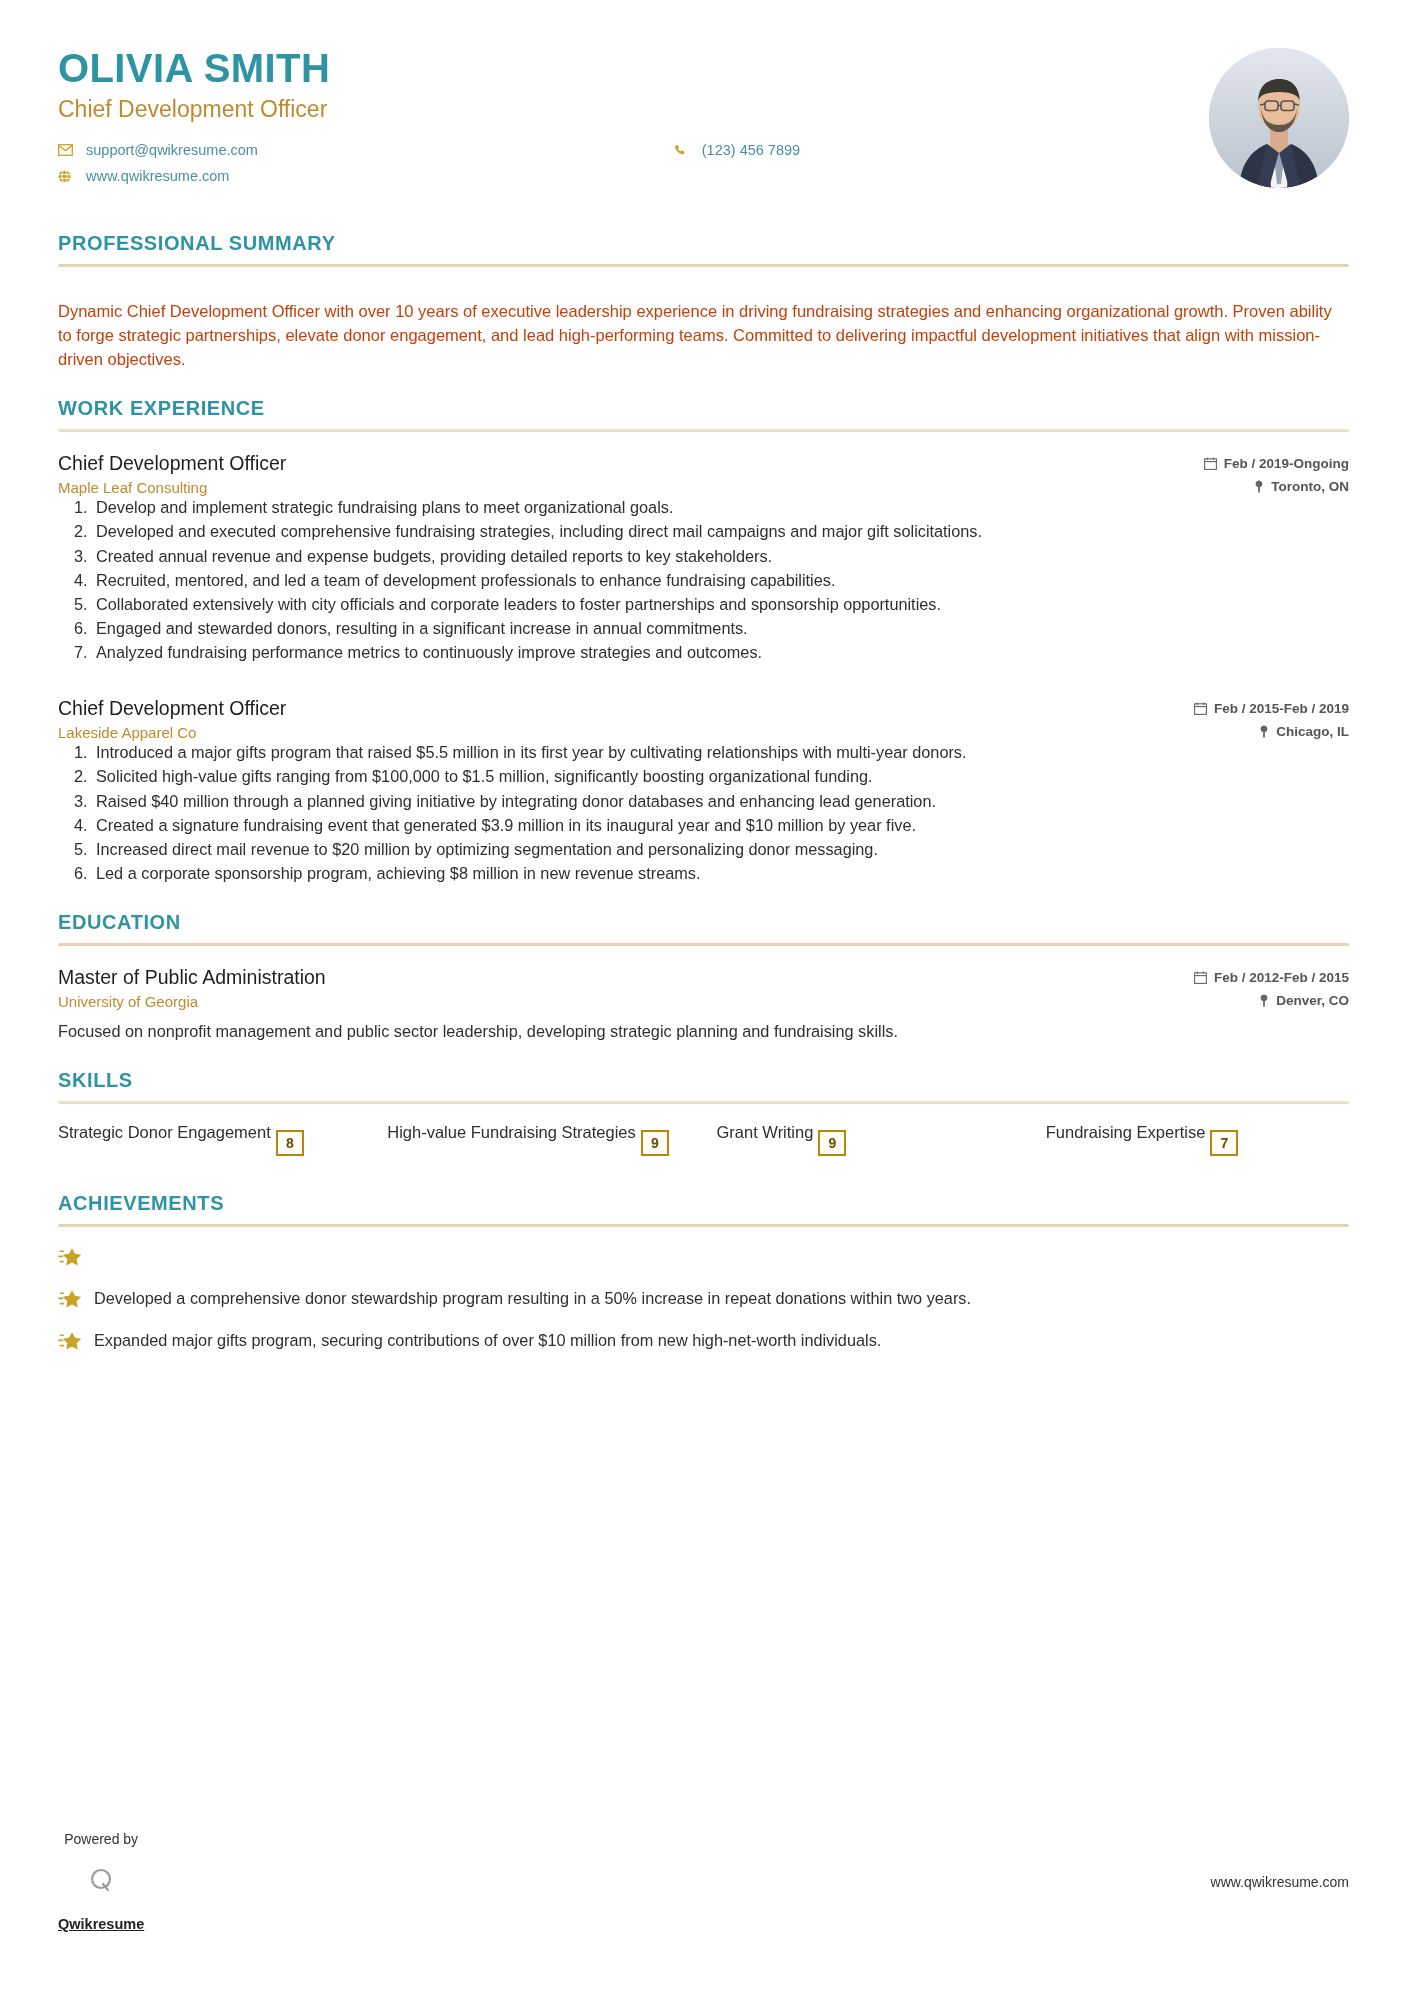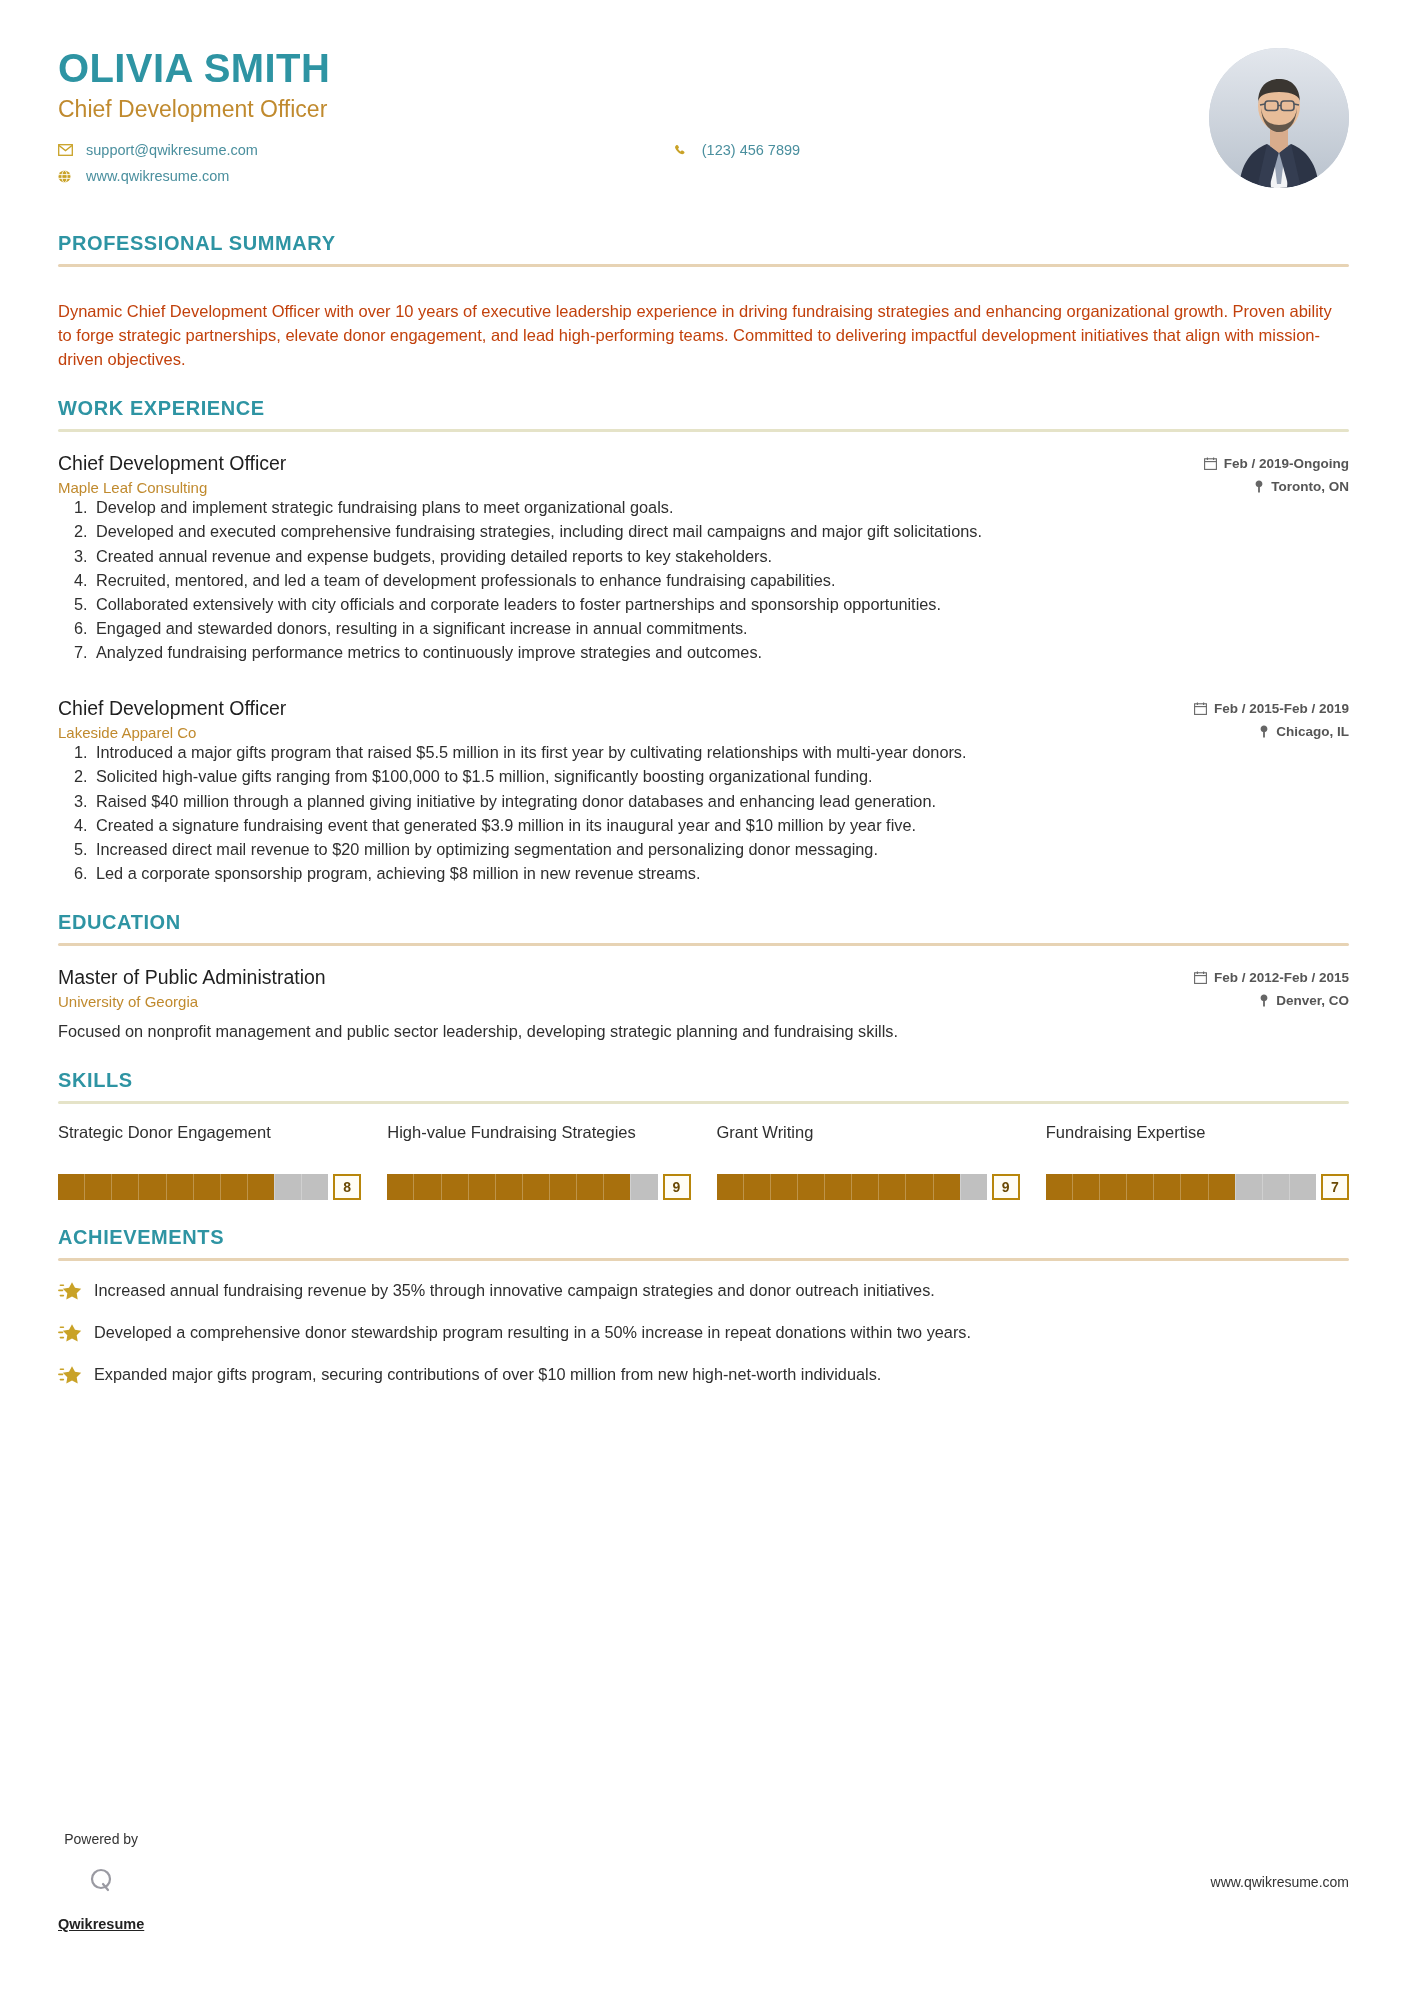--- a/index.html
+++ b/index.html
@@ -139,21 +139,21 @@
     color: #2f2f2f;
   }
 
   
   .skills-grid {
     margin-top: 18px;
     display: grid;
     grid-template-columns: repeat(4, 1fr);
     column-gap: 26px;
   }
-  .skill { display: flex; flex-direction: column; }
+  .skill { display: flex; }
   .skill-name {
     font-size: 16.5px;
     color: #2f2f2f;
     line-height: 1.3;
     min-height: 44px;
   }
   .skill-bar-row {
     display: flex;
     align-items: stretch;
     margin-top: 8px;
@@ -550,21 +550,20 @@
     <div class="rule"></div>
     <div class="ach-list">
 
       <div class="ach-item">
         <span class="ach-icon">
           <svg width="24" height="22" viewBox="0 0 24 22">
               <path d="M14 1.2l3 5.6 6.2 1-4.5 4.5 1 6.3L14 15.6 8.3 18.6l1-6.3L4.8 7.8l6.2-1Z" fill="#c9a227"></path>
               <path d="M2.4 4.2h3M0.9 9.4h3.6M2.4 14.6h3" stroke="#c9a227" stroke-width="1.6" stroke-linecap="round"></path>
             </svg>
         </span>
-        <span class="ach-text">Increased annual fundraising revenue by 35% through innovative campaign strategies and donor outreach initiatives.</span>
       </div>
 
       <div class="ach-item">
         <span class="ach-icon">
           <svg width="24" height="22" viewBox="0 0 24 22">
               <path d="M14 1.2l3 5.6 6.2 1-4.5 4.5 1 6.3L14 15.6 8.3 18.6l1-6.3L4.8 7.8l6.2-1Z" fill="#c9a227"></path>
               <path d="M2.4 4.2h3M0.9 9.4h3.6M2.4 14.6h3" stroke="#c9a227" stroke-width="1.6" stroke-linecap="round"></path>
             </svg>
         </span>
         <span class="ach-text">Developed a comprehensive donor stewardship program resulting in a 50% increase in repeat donations within two years.</span>

